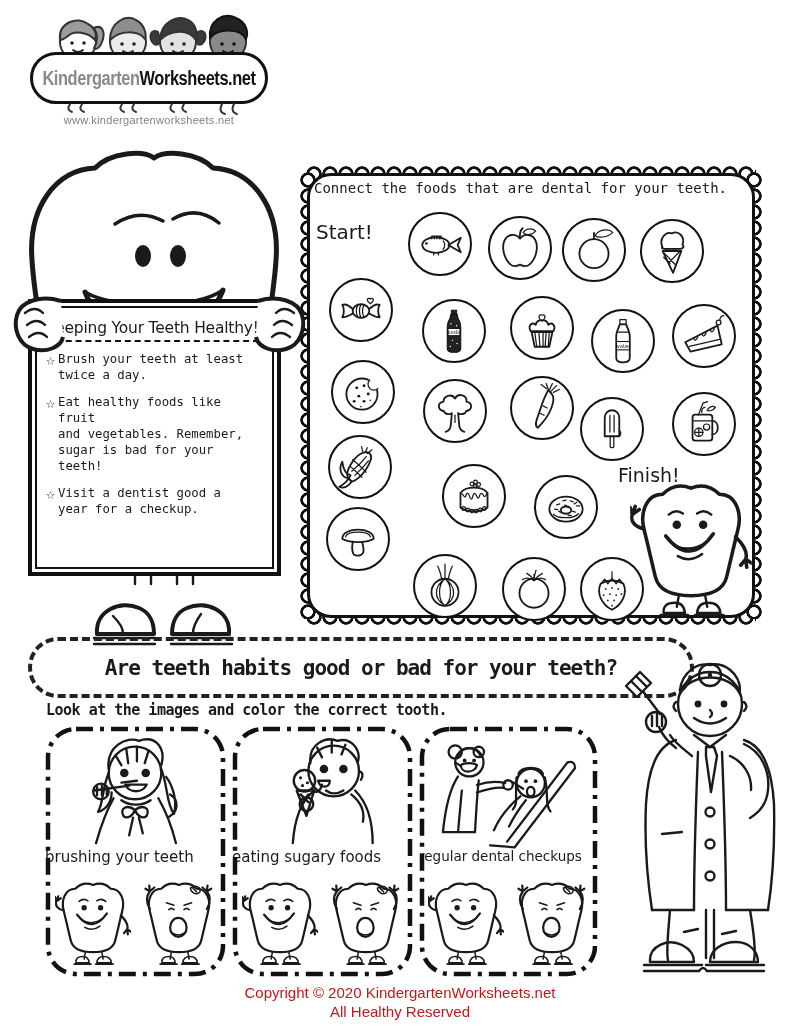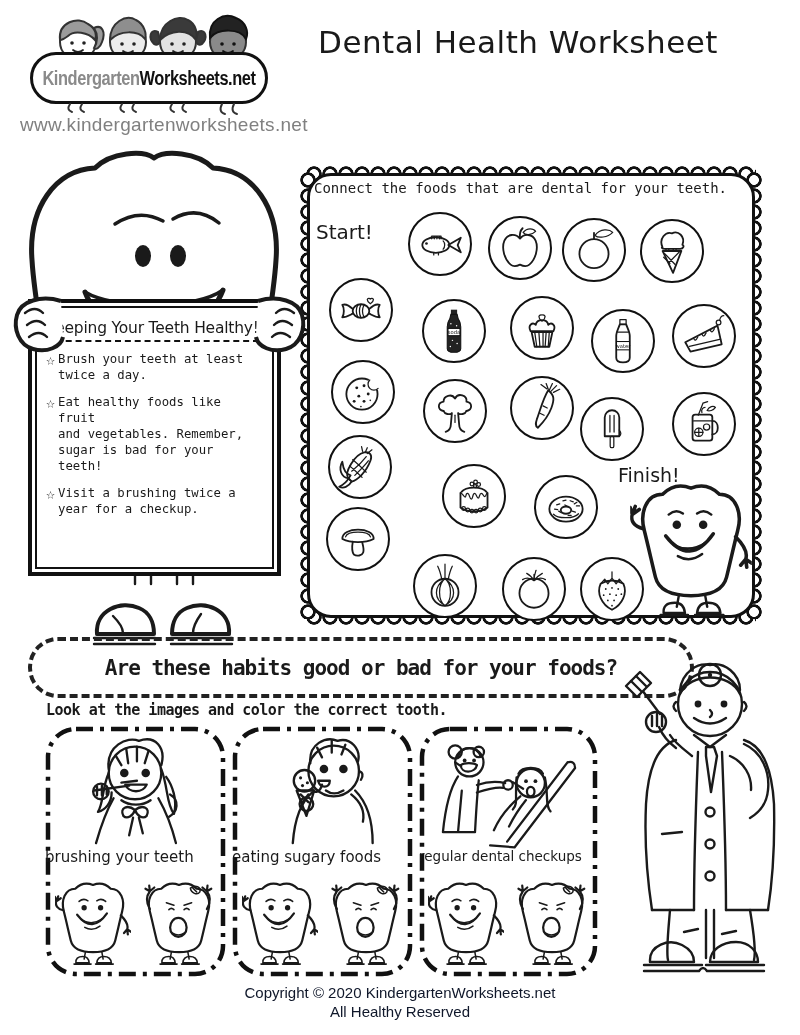--- a/index.html
+++ b/index.html
@@ -19,21 +19,21 @@
   .logo { left:30px; top:6px; width:238px; height:124px; }
   .logo-kids { position:absolute; left:0; top:0; width:238px; height:66px; }
   .logo-rect { position:absolute; left:0; top:46px; width:238px; height:52px; background:#fff;
                border:3.5px solid #111; border-radius:26px; display:flex; align-items:center; justify-content:center; }
   .logo-rect .txt { font-family:"Liberation Sans", sans-serif; font-weight:700; font-size:20px;
                     letter-spacing:-0.5px; transform:scaleX(0.82); white-space:nowrap; }
   .logo-gray { color:#8a8a8a; }
   .logo-black { color:#111; }
   .logo-hands { position:absolute; left:0; top:96px; width:238px; height:14px; }
   .logo-url { position:absolute; left:-10px; top:108px; width:258px; text-align:center;
-              font-family:"Liberation Sans", sans-serif; font-size:19px; color:#808080; letter-spacing:0.3px; }
+              font-family:"Liberation Sans", sans-serif; font-size:11px; color:#808080; letter-spacing:0.3px; }
 
   .page-title { left:292px; top:24px; width:452px; text-align:center; font-size:31px; letter-spacing:0.5px; }
   .name-row { left:406px; top:106px; font-size:29px; }
   .name-line { display:inline-block; width:246px; border-bottom:2.5px solid #111; height:32px; vertical-align:bottom; }
 
   
   .mascot { left:15px; top:150px; width:285px; height:500px; }
   .mascot-head { position:absolute; left:8px; top:0; width:262px; height:312px; }
   .sign { position:absolute; left:13px; top:149px; width:253px; height:277px; background:#fff;
           border:4.5px solid #111; padding:3px; z-index:2; }
@@ -77,21 +77,21 @@
   .panel-border { position:absolute; inset:0; }
   .scene { position:absolute; left:10px; top:8px; width:160px; height:112px; }
   .caption { position:absolute; left:0; top:122px; width:100%; text-align:left; font-size:15px; }
   .teeth-row { position:absolute; left:0; top:140px; width:100%; height:104px;
                display:flex; align-items:flex-end; justify-content:center; gap:10px; }
   .teeth-row svg { width:76px; height:96px; }
 
   .dentist { left:610px; top:652px; width:188px; height:340px; }
 
   .footer { left:0; top:984px; width:800px; text-align:center; font-family:"Liberation Sans", sans-serif;
-            font-size:15px; color:#0f172a; line-height:1.25; }
+            font-size:15px; color:#b91c1c; line-height:1.25; }
 </style>
 </head>
 <body>
 
 <div class="page">
 
   <svg width="0" height="0" style="position:absolute" aria-hidden="true">
     <defs>
       <symbol id="sym-tooth-happy" viewBox="0 0 120 145">
         <path class="ln" d="M13,54 C4,52 0,46 2,40 M2,40 l-2,-7 M2,40 l3,-8 M2,40 l7,-5"></path>
@@ -156,21 +156,20 @@
       <span class="txt"><span class="logo-gray">Kindergarten</span><span class="logo-black">Worksheets.net</span></span>
     </div>
     <svg class="logo-hands" viewBox="0 0 238 14">
       <g fill="none" stroke="#333" stroke-width="2" stroke-linecap="round">
         <path d="M40,2 q-4,6 2,8 M52,2 q-4,6 2,8 M92,2 q-4,6 2,8 M104,2 q-4,6 2,8 M142,2 q-4,6 2,8 M154,2 q-4,6 2,8 M192,2 q-4,8 3,10 M204,2 q-4,8 3,10"></path>
       </g>
     </svg>
     <div class="logo-url">www.kindergartenworksheets.net</div>
   </div>
 
-  <div class="abs page-title">Dental Health Worksheet</div>
 
 
   <div class="abs mascot">
     <svg class="mascot-head" viewBox="0 0 262 312">
       <path d="M34,310 C28,222 12,162 9,110 C5,58 32,20 72,18 C88,2 120,0 131,8 C142,0 174,2 190,18 C230,20 257,58 253,110 C250,162 234,222 228,310" fill="#fff" stroke="#1a1a1a" stroke-width="5" stroke-linejoin="round"></path>
       <path class="ln" d="M92,74 Q116,58 140,71 M150,69 Q174,55 196,73"></path>
       <ellipse class="fl" cx="120" cy="106" rx="8" ry="11"></ellipse>
       <ellipse class="fl" cx="155" cy="106" rx="8" ry="11"></ellipse>
       <path d="M62,142 C84,200 178,198 200,140" fill="none" stroke="#1a1a1a" stroke-width="5" stroke-linecap="round"></path>
       <path class="ln" d="M62,142 C92,160 172,160 200,140"></path>
@@ -180,21 +179,21 @@
     </svg>
 
     <div class="sign">
       <div class="sign-inner">
         <span class="sign-title">Keeping Your Teeth Healthy!</span>
         <div class="tip"><span class="star">☆</span><span>Brush your teeth at least
 twice a day.</span></div>
         <div class="tip"><span class="star">☆</span><span>Eat healthy foods like fruit
 and vegetables. Remember,
 sugar is bad for your teeth!</span></div>
-        <div class="tip"><span class="star">☆</span><span>Visit a brushing twice a
+        <div class="tip"><span class="star">☆</span><span>Visit a dentist good a
 year for a checkup.</span></div>
       </div>
     </div>
 
     <svg class="mascot-hand hand-l" viewBox="0 0 58 66">
       <path d="M50,8 C30,2 10,8 6,22 C2,36 8,52 22,56 C36,60 50,54 52,44" fill="#fff" stroke="#1a1a1a" stroke-width="4" stroke-linejoin="round"></path>
       <path class="ln2" d="M14,20 q10,-8 18,0 M16,32 q10,-8 18,0 M18,44 q10,-8 18,0"></path>
     </svg>
     <svg class="mascot-hand hand-r" viewBox="0 0 58 66">
       <path d="M50,8 C30,2 10,8 6,22 C2,36 8,52 22,56 C36,60 50,54 52,44" fill="#fff" stroke="#1a1a1a" stroke-width="4" stroke-linejoin="round"></path>
@@ -420,21 +419,21 @@
           <circle class="fl" cx="50" cy="82" r="1.7"></circle>
       </svg>
     </div>
 
     <svg class="finish-tooth" viewBox="0 0 120 145">
       <use href="#sym-tooth-happy"></use>
     </svg>
   </div>
 
   <div class="abs banner">
-    <span class="banner-text">Are these habits good or bad for your foods?</span>
+    <span class="banner-text">Are teeth habits good or bad for your teeth?</span>
   </div>
   <div class="abs look-text">Look at the images and color the correct tooth.</div>
 
   <div class="panel" style="left:45px;">
     <svg class="panel-border" viewBox="0 0 181 251" preserveAspectRatio="none">
       <rect x="3" y="3" width="175" height="245" rx="28" fill="none" stroke="#111" stroke-width="4.5" stroke-dasharray="17 7 4 7"></rect>
     </svg>
     <svg class="scene" viewBox="0 0 160 115">
       <circle class="ln2" cx="80" cy="40" r="27" fill="#fff"></circle>
       <path class="ln2" d="M53,36 C50,12 72,2 84,7 C101,1 112,14 107,32"></path>

